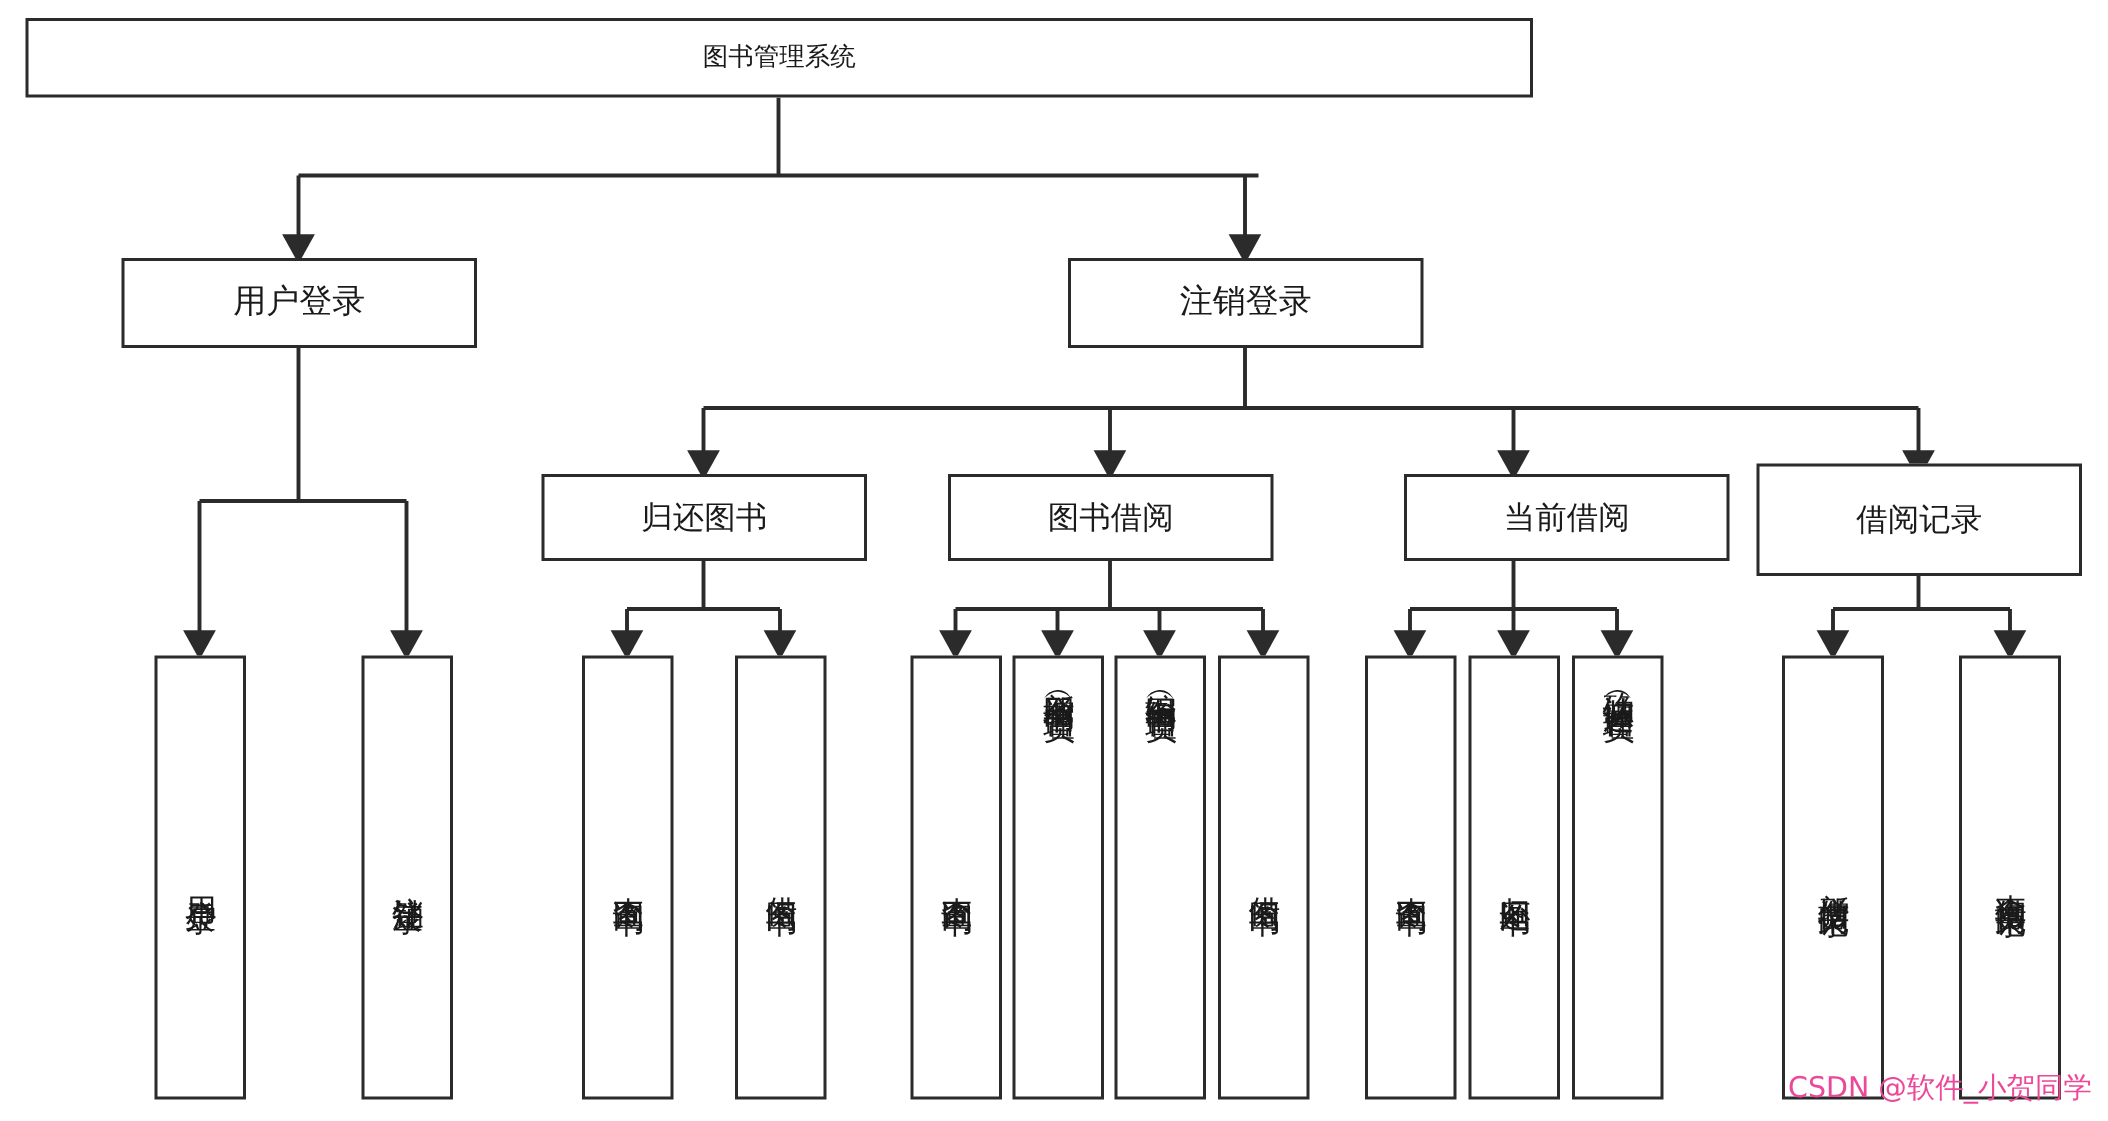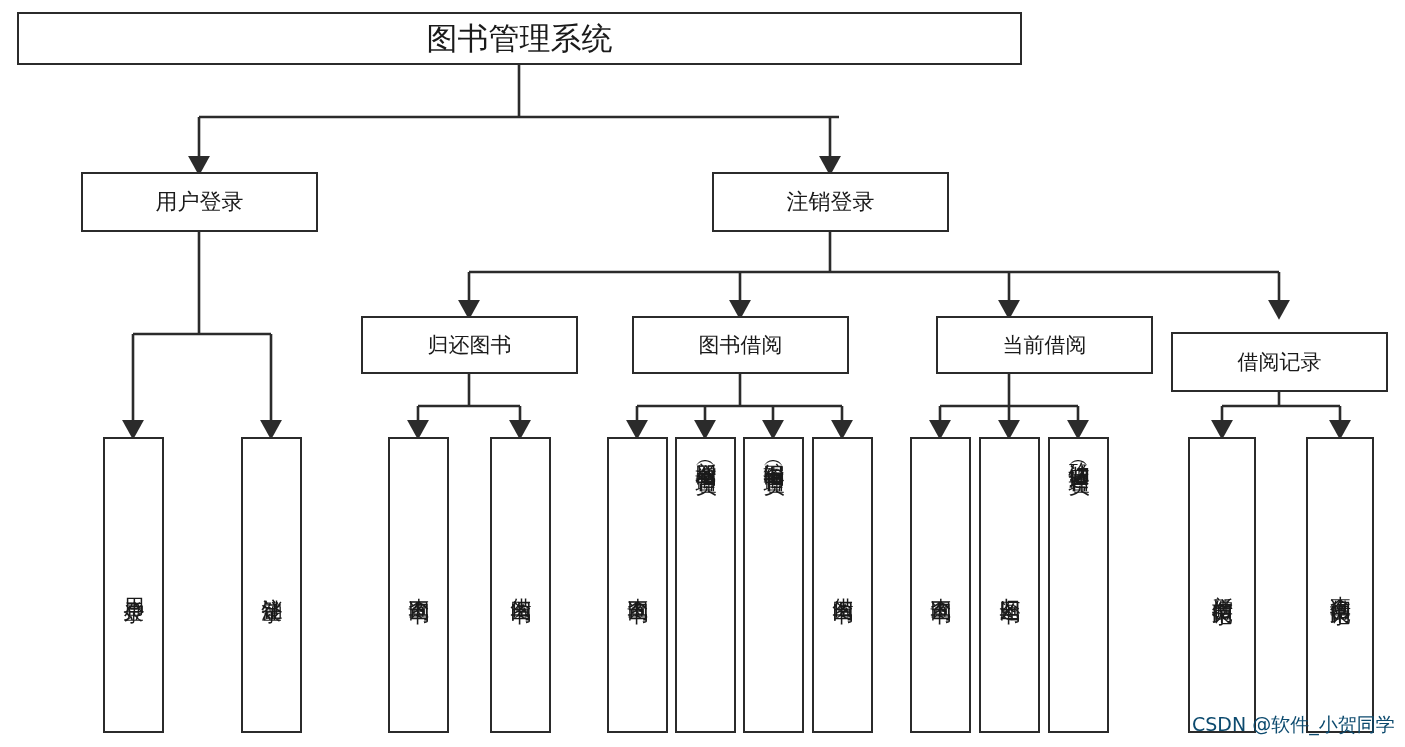--- a/index.html
+++ b/index.html
@@ -33,21 +33,21 @@
     align-items: center;
     justify-content: center;
     color: #1a1a1a;
   }
   .node-label {
     display: block;
     text-align: center;
     line-height: 1.16;
     white-space: pre;
   }
-  .node.root .node-label { font-size: 31px; }
+  .node.root .node-label { font-size: 17px; }
   .node.level2 .node-label { font-size: 22px; }
   .node.level3 .node-label { font-size: 21px; }
 
   
   .node.leaf {
     align-items: flex-start;
     justify-content: center;
     padding-top: 0;
   }
   .node.leaf .node-label {
@@ -65,21 +65,21 @@
     align-items: flex-start;
   }
   .node.leaf.topped .node-label {
     margin-top: 6px;
   }
   #watermark {
     position: absolute;
     left: 1192px;
     top: 712px;
     font-size: 19px;
-    color: #0c4a6e;
+    color: #ec4899;
     white-space: pre;
     pointer-events: none;
   }
 </style>
 </head>
 <body>
 
 <div id="diagram-root">
 
   <svg id="edge-layer" viewBox="0 0 1405 747" xmlns="http://www.w3.org/2000/svg">
@@ -145,21 +145,21 @@
 
   <div class="node level3" style="left:361px; top:316px; width:217px; height:58px;">
     <span class="node-label">归还图书</span>
   </div>
   <div class="node level3" style="left:632px; top:316px; width:217px; height:58px;justify-content:center;">
     <span class="node-label">图书借阅</span>
   </div>
   <div class="node level3" style="left:901px; top:316px; width:217px; height:58px;margin-left:35px;">
     <span class="node-label">当前借阅</span>
   </div>
-  <div class="node level3" style="left:1171px; top:332px; width:217px; height:60px;align-items:center;">
+  <div class="node level3" style="left:1171px; top:309px; width:217px; height:75px;align-items:center;">
     <span class="node-label">借阅记录</span>
   </div>
 
   <div class="node leaf centered" style="left:103px; top:437px; width:61px; height:296px;">
     <span class="node-label">用户登录</span>
   </div>
   <div class="node leaf centered" style="left:241px; top:437px; width:61px; height:296px;">
     <span class="node-label">注销登录</span>
   </div>
 

